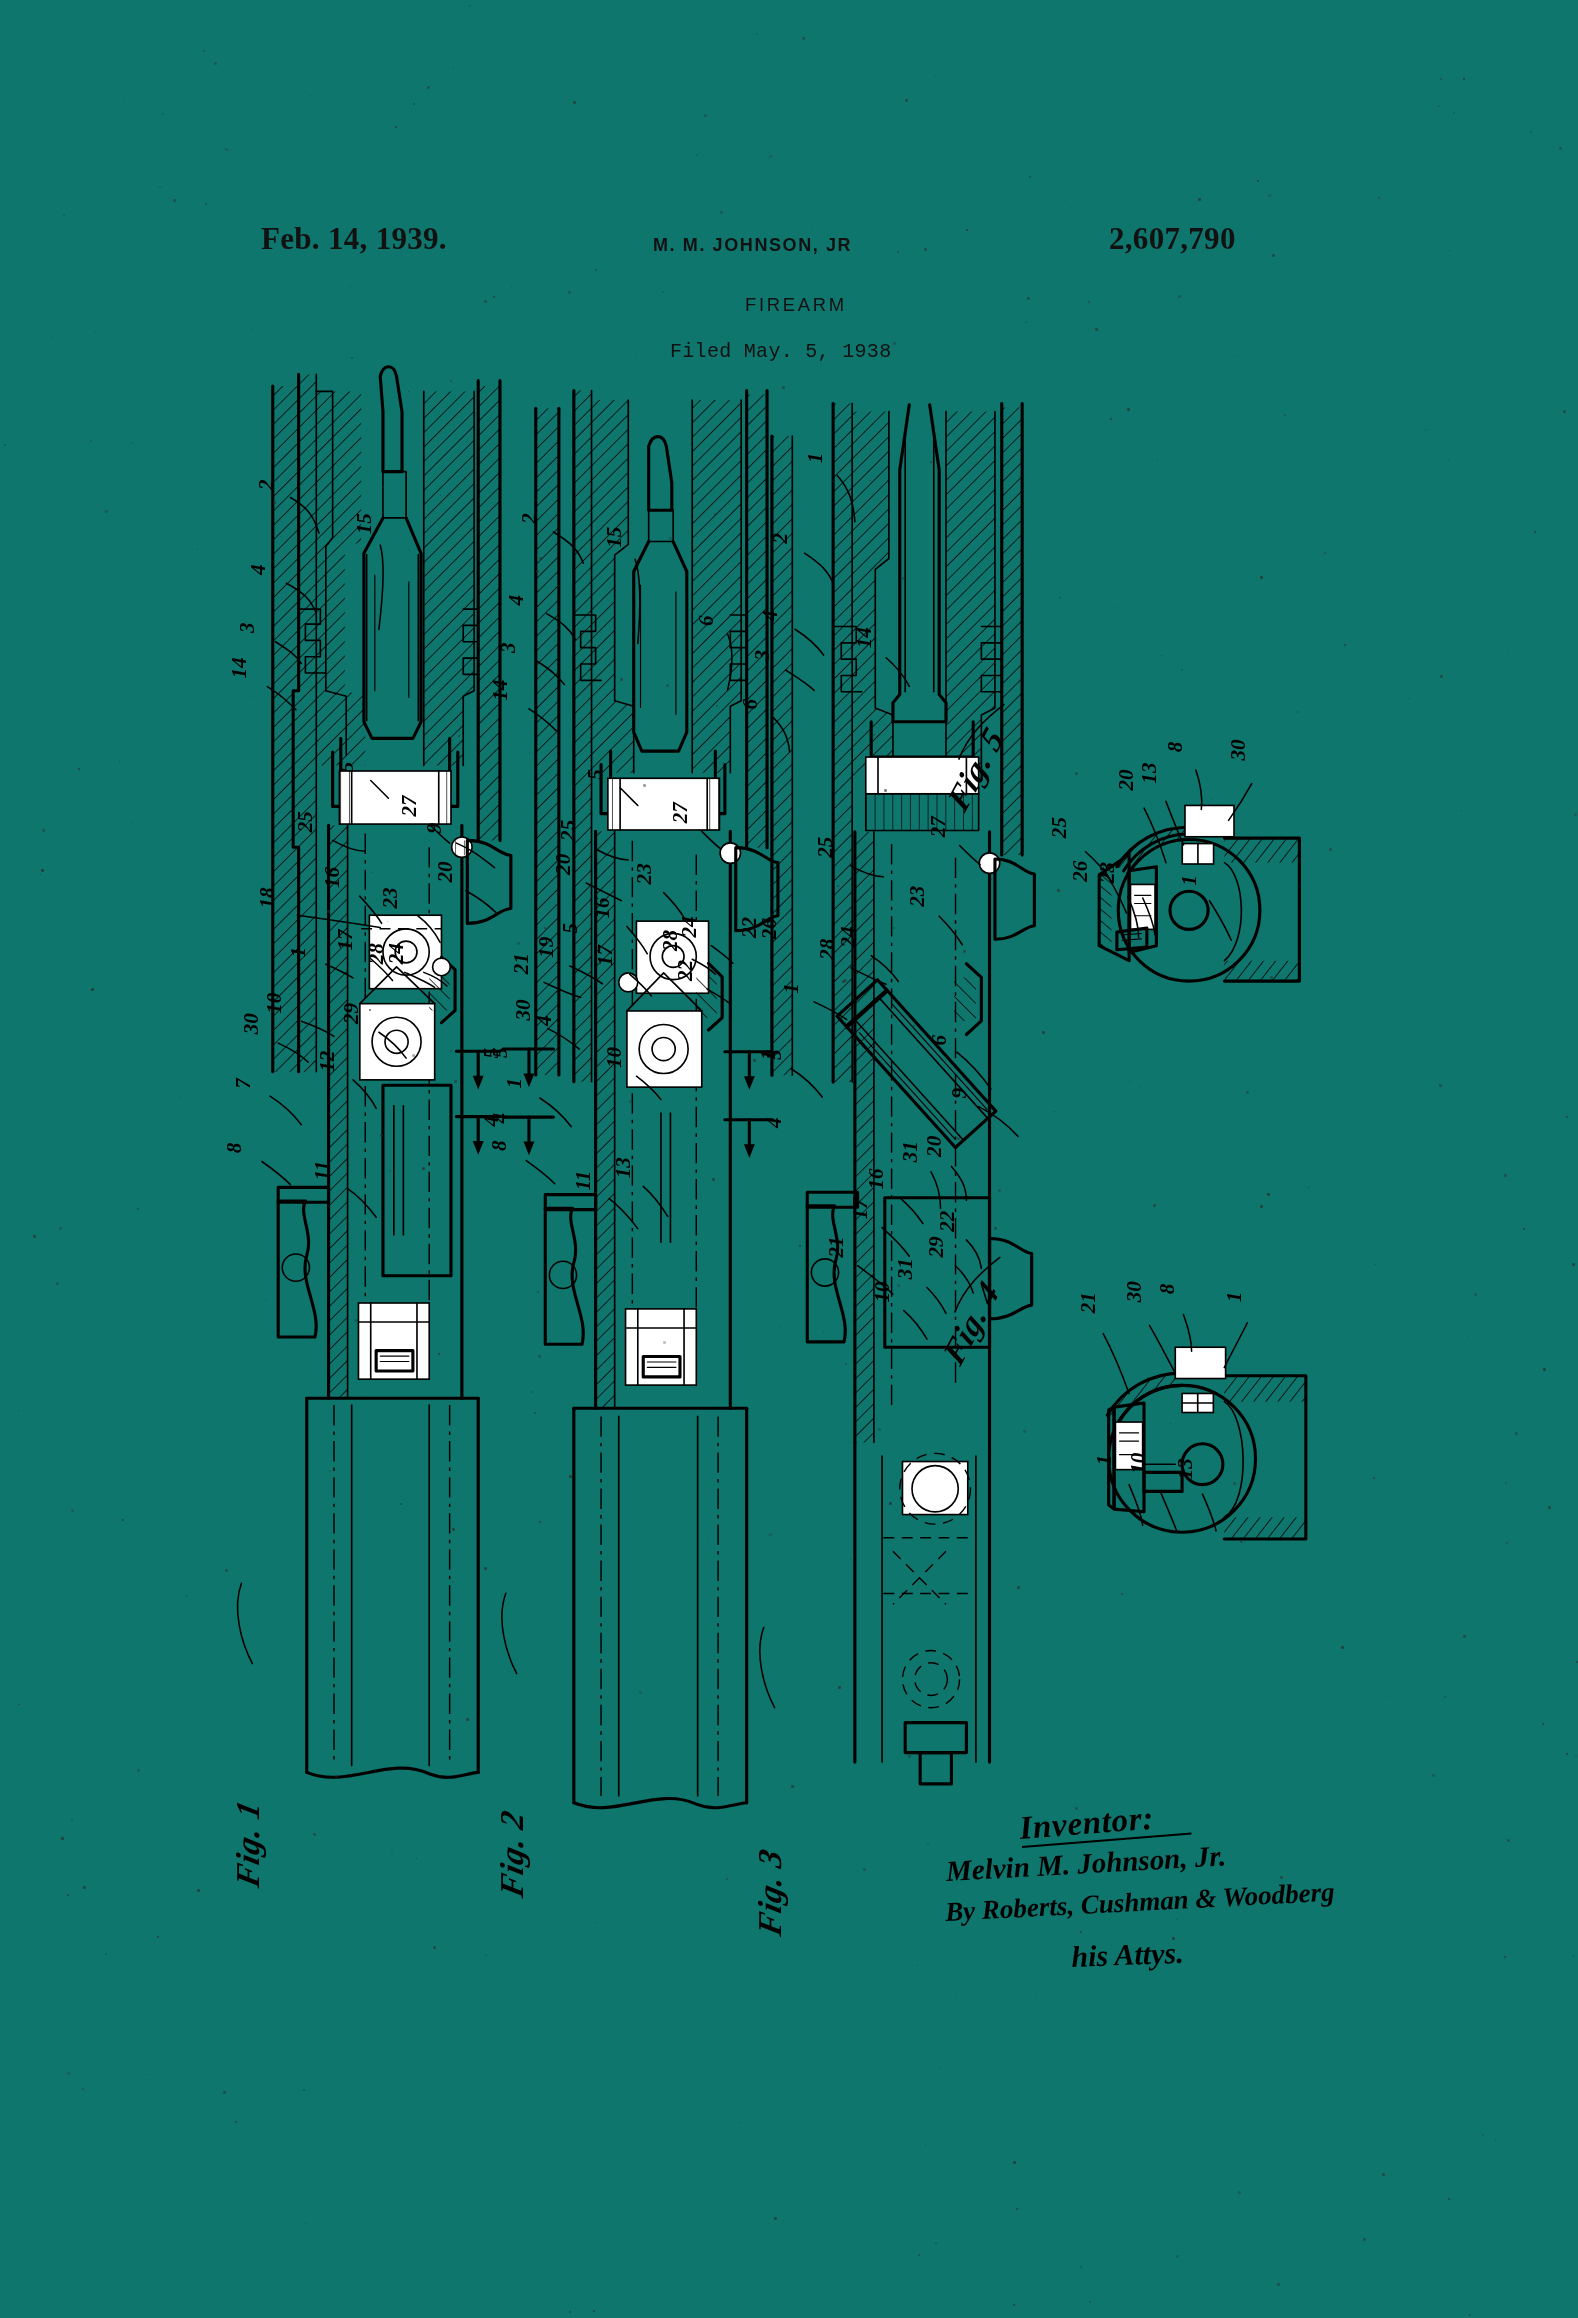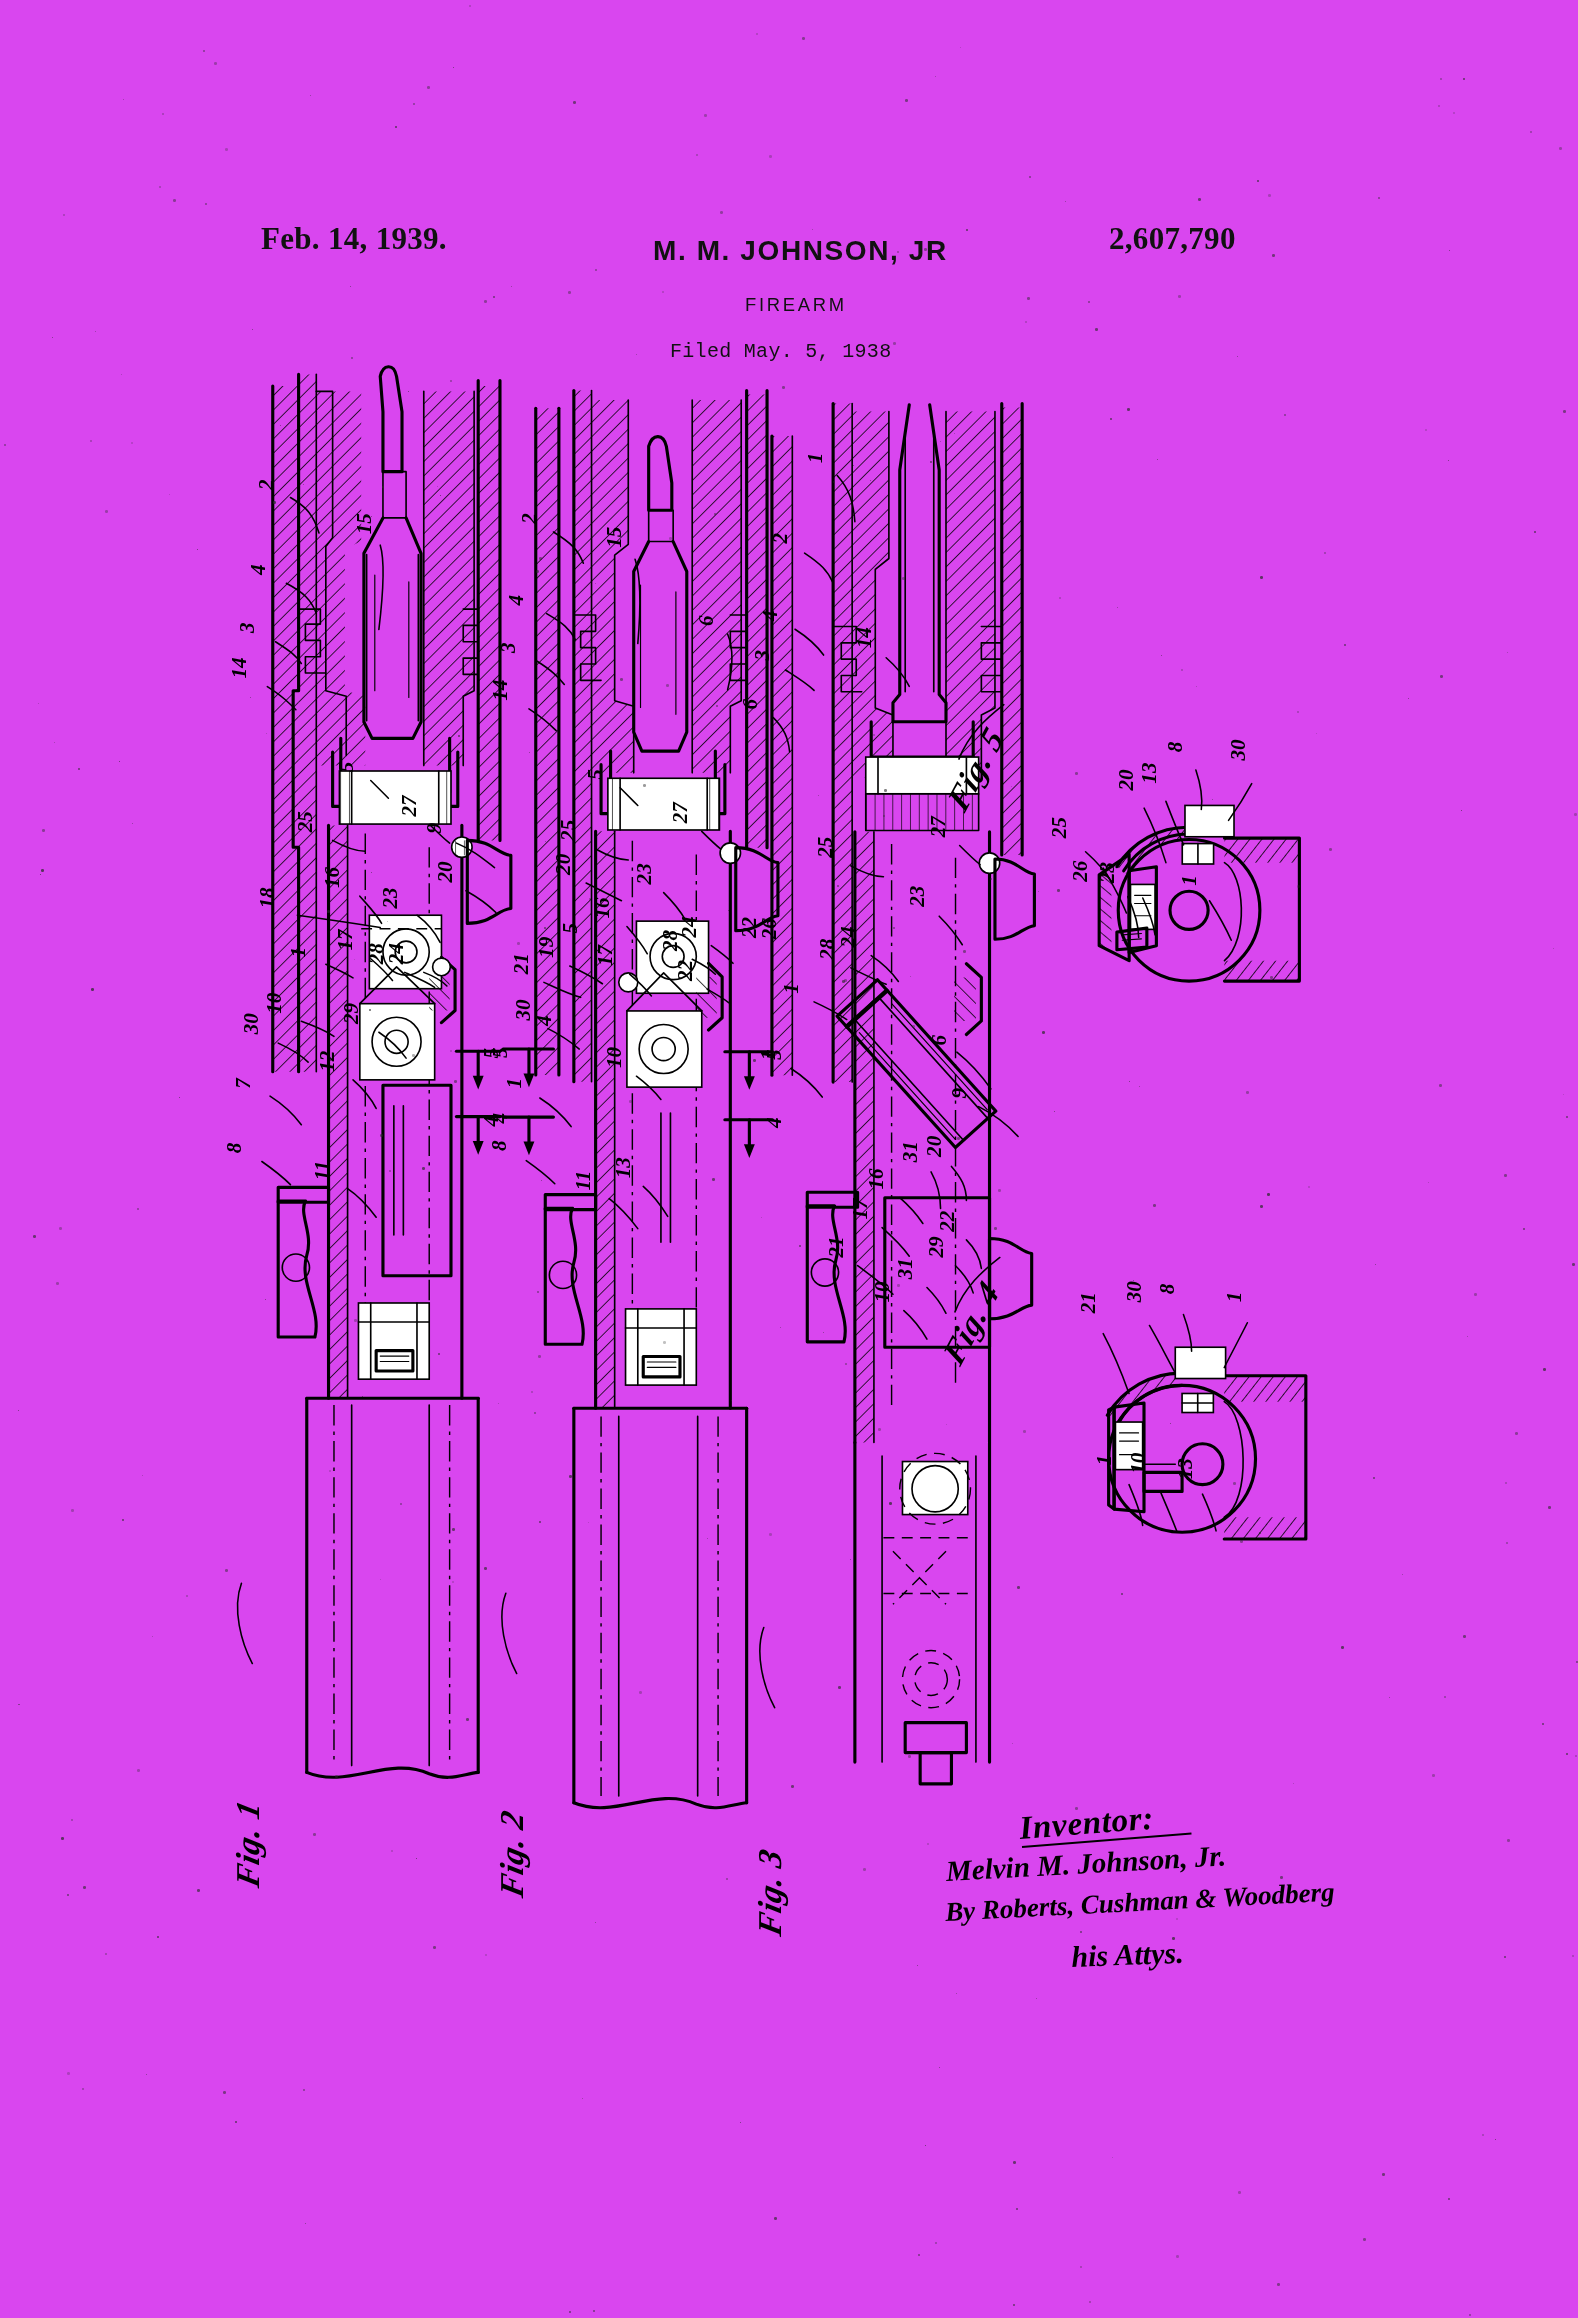--- a/index.html
+++ b/index.html
@@ -1,26 +1,26 @@
 <!DOCTYPE html>
 <html style="font-size:11px"><head>
 <meta charset="utf-8">
 <style>
   html,body{margin:0;padding:0;background:#fff;}
   body{width:1578px;height:2319px;position:relative;overflow:hidden;
        font-family:"Liberation Serif",serif;color:#000;}
 
-  #sheet{position:absolute;inset:0;background:#d946ef;padding-left:31px;}
+  #sheet{position:absolute;inset:0;background:#0f766e;padding-left:31px;}
 
   
   .hdr{position:absolute;white-space:nowrap;color:#111;}
   #issue-date{left:261px;top:221px;font-family:"Liberation Serif",serif;
     font-weight:700;font-size:31px;letter-spacing:0.3px;}
   #inventor-name{left:653px;top:235px;font-family:"Liberation Sans",sans-serif;
-    font-weight:700;font-size:28px;letter-spacing:1.6px;}
+    font-weight:700;font-size:18px;letter-spacing:1.6px;}
   #patent-number{left:1109px;top:221px;font-family:"Liberation Serif",serif;
     font-weight:700;font-size:31px;letter-spacing:0.3px;}
   #invention-title{left:745px;top:294px;font-family:"Liberation Sans",sans-serif;
     font-weight:400;font-size:18.4px;letter-spacing:2.7px;}
   #filing-date{left:670px;top:340px;font-family:"Liberation Mono",monospace;
     font-size:20px;letter-spacing:0.3px;}
 
   
   svg.dw{position:absolute;overflow:visible;}
   .ln{fill:none;stroke:#000;stroke-width:2.4;stroke-linecap:round;stroke-linejoin:round;}

